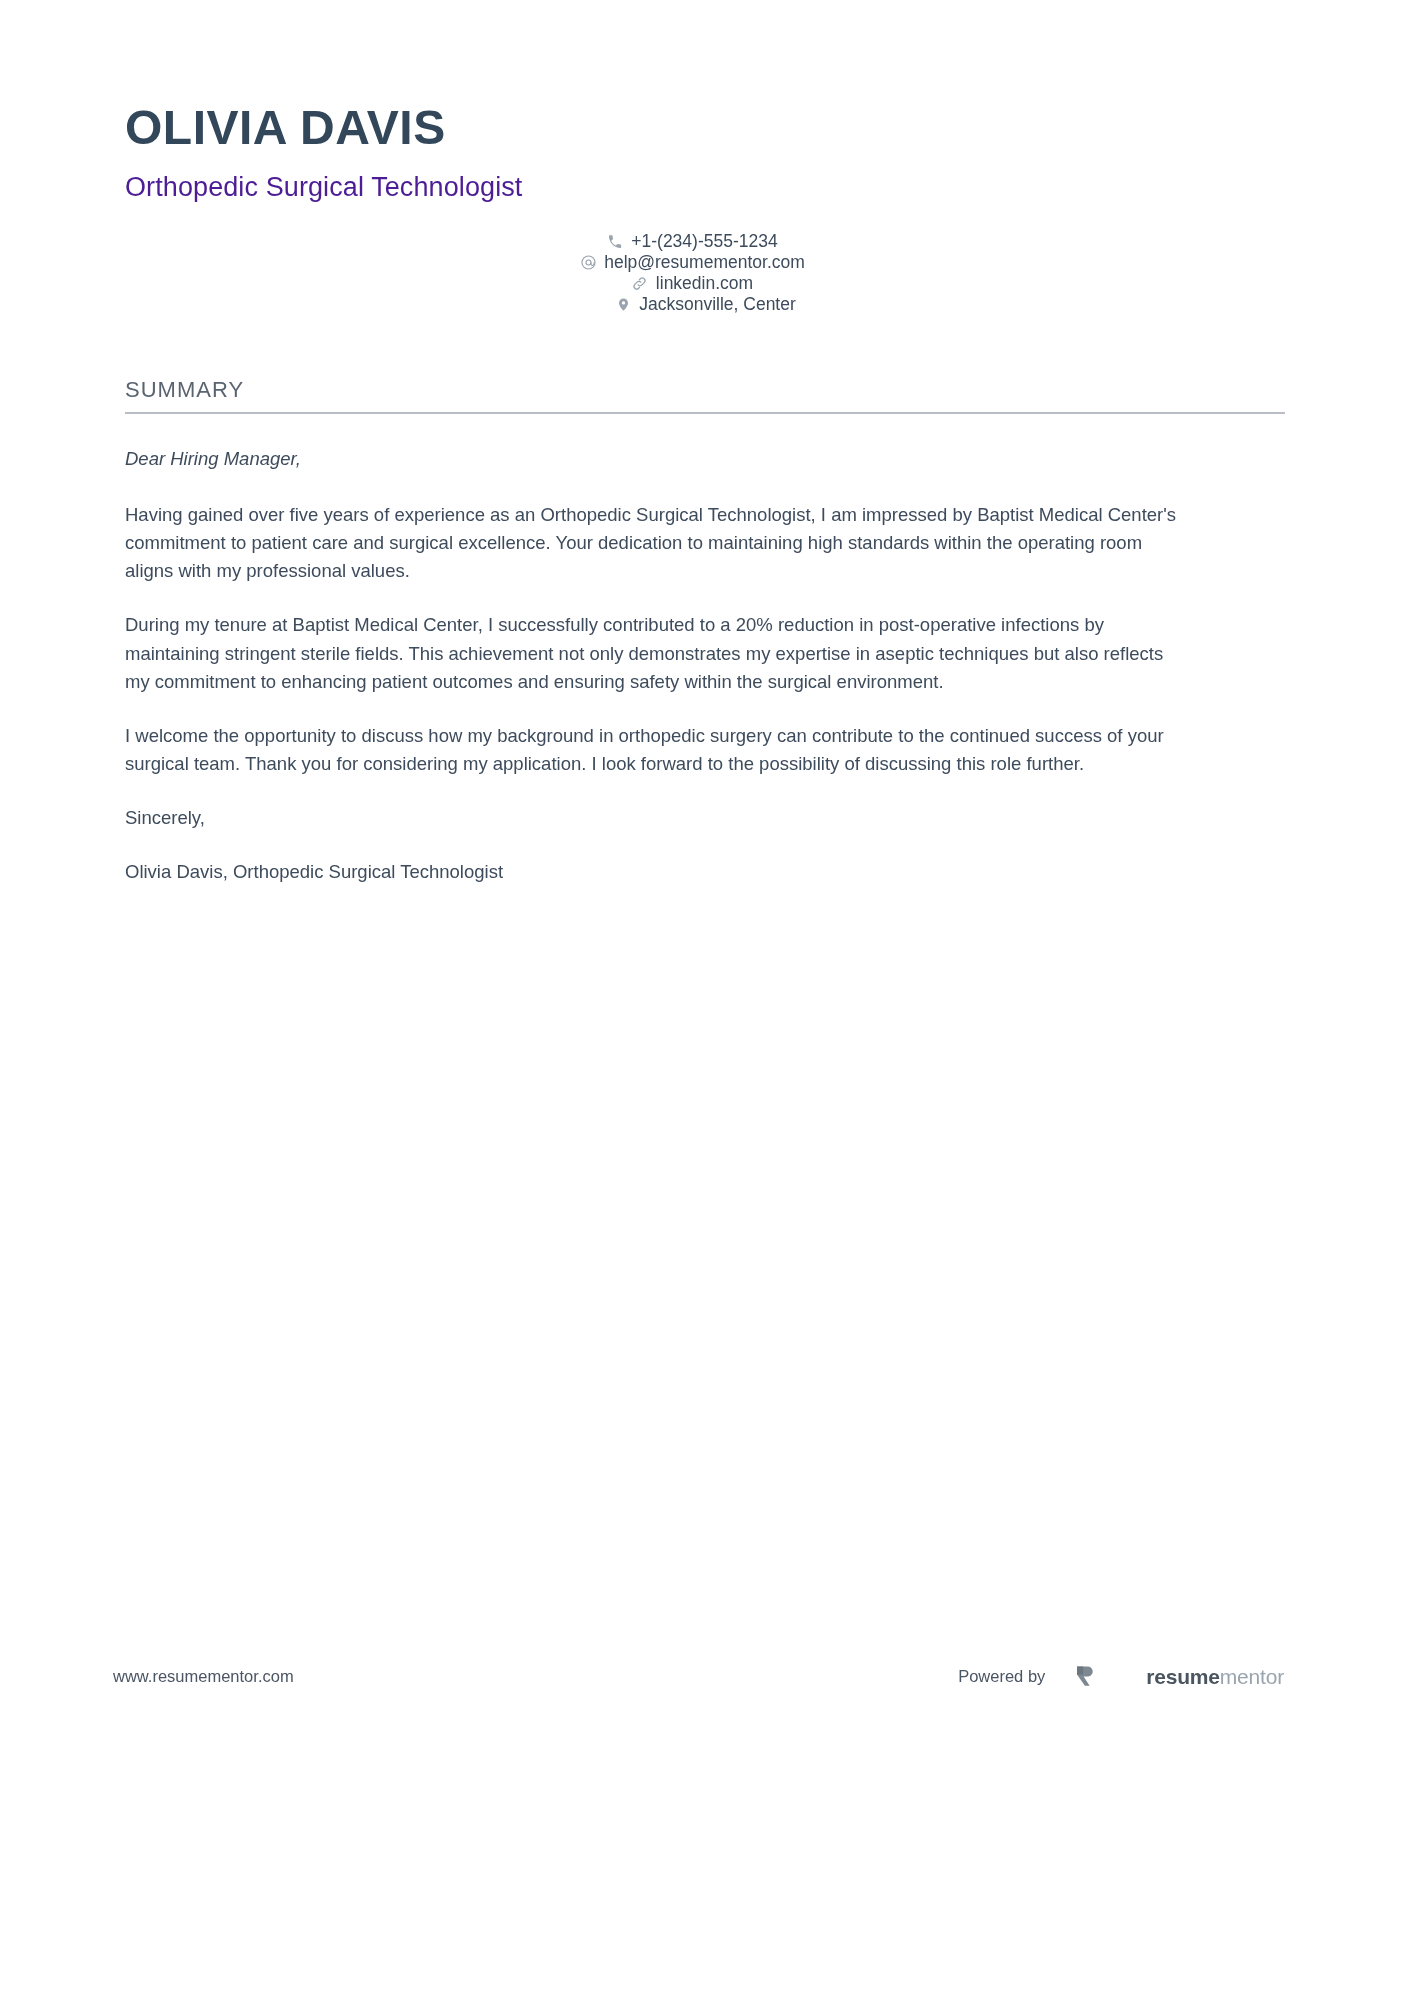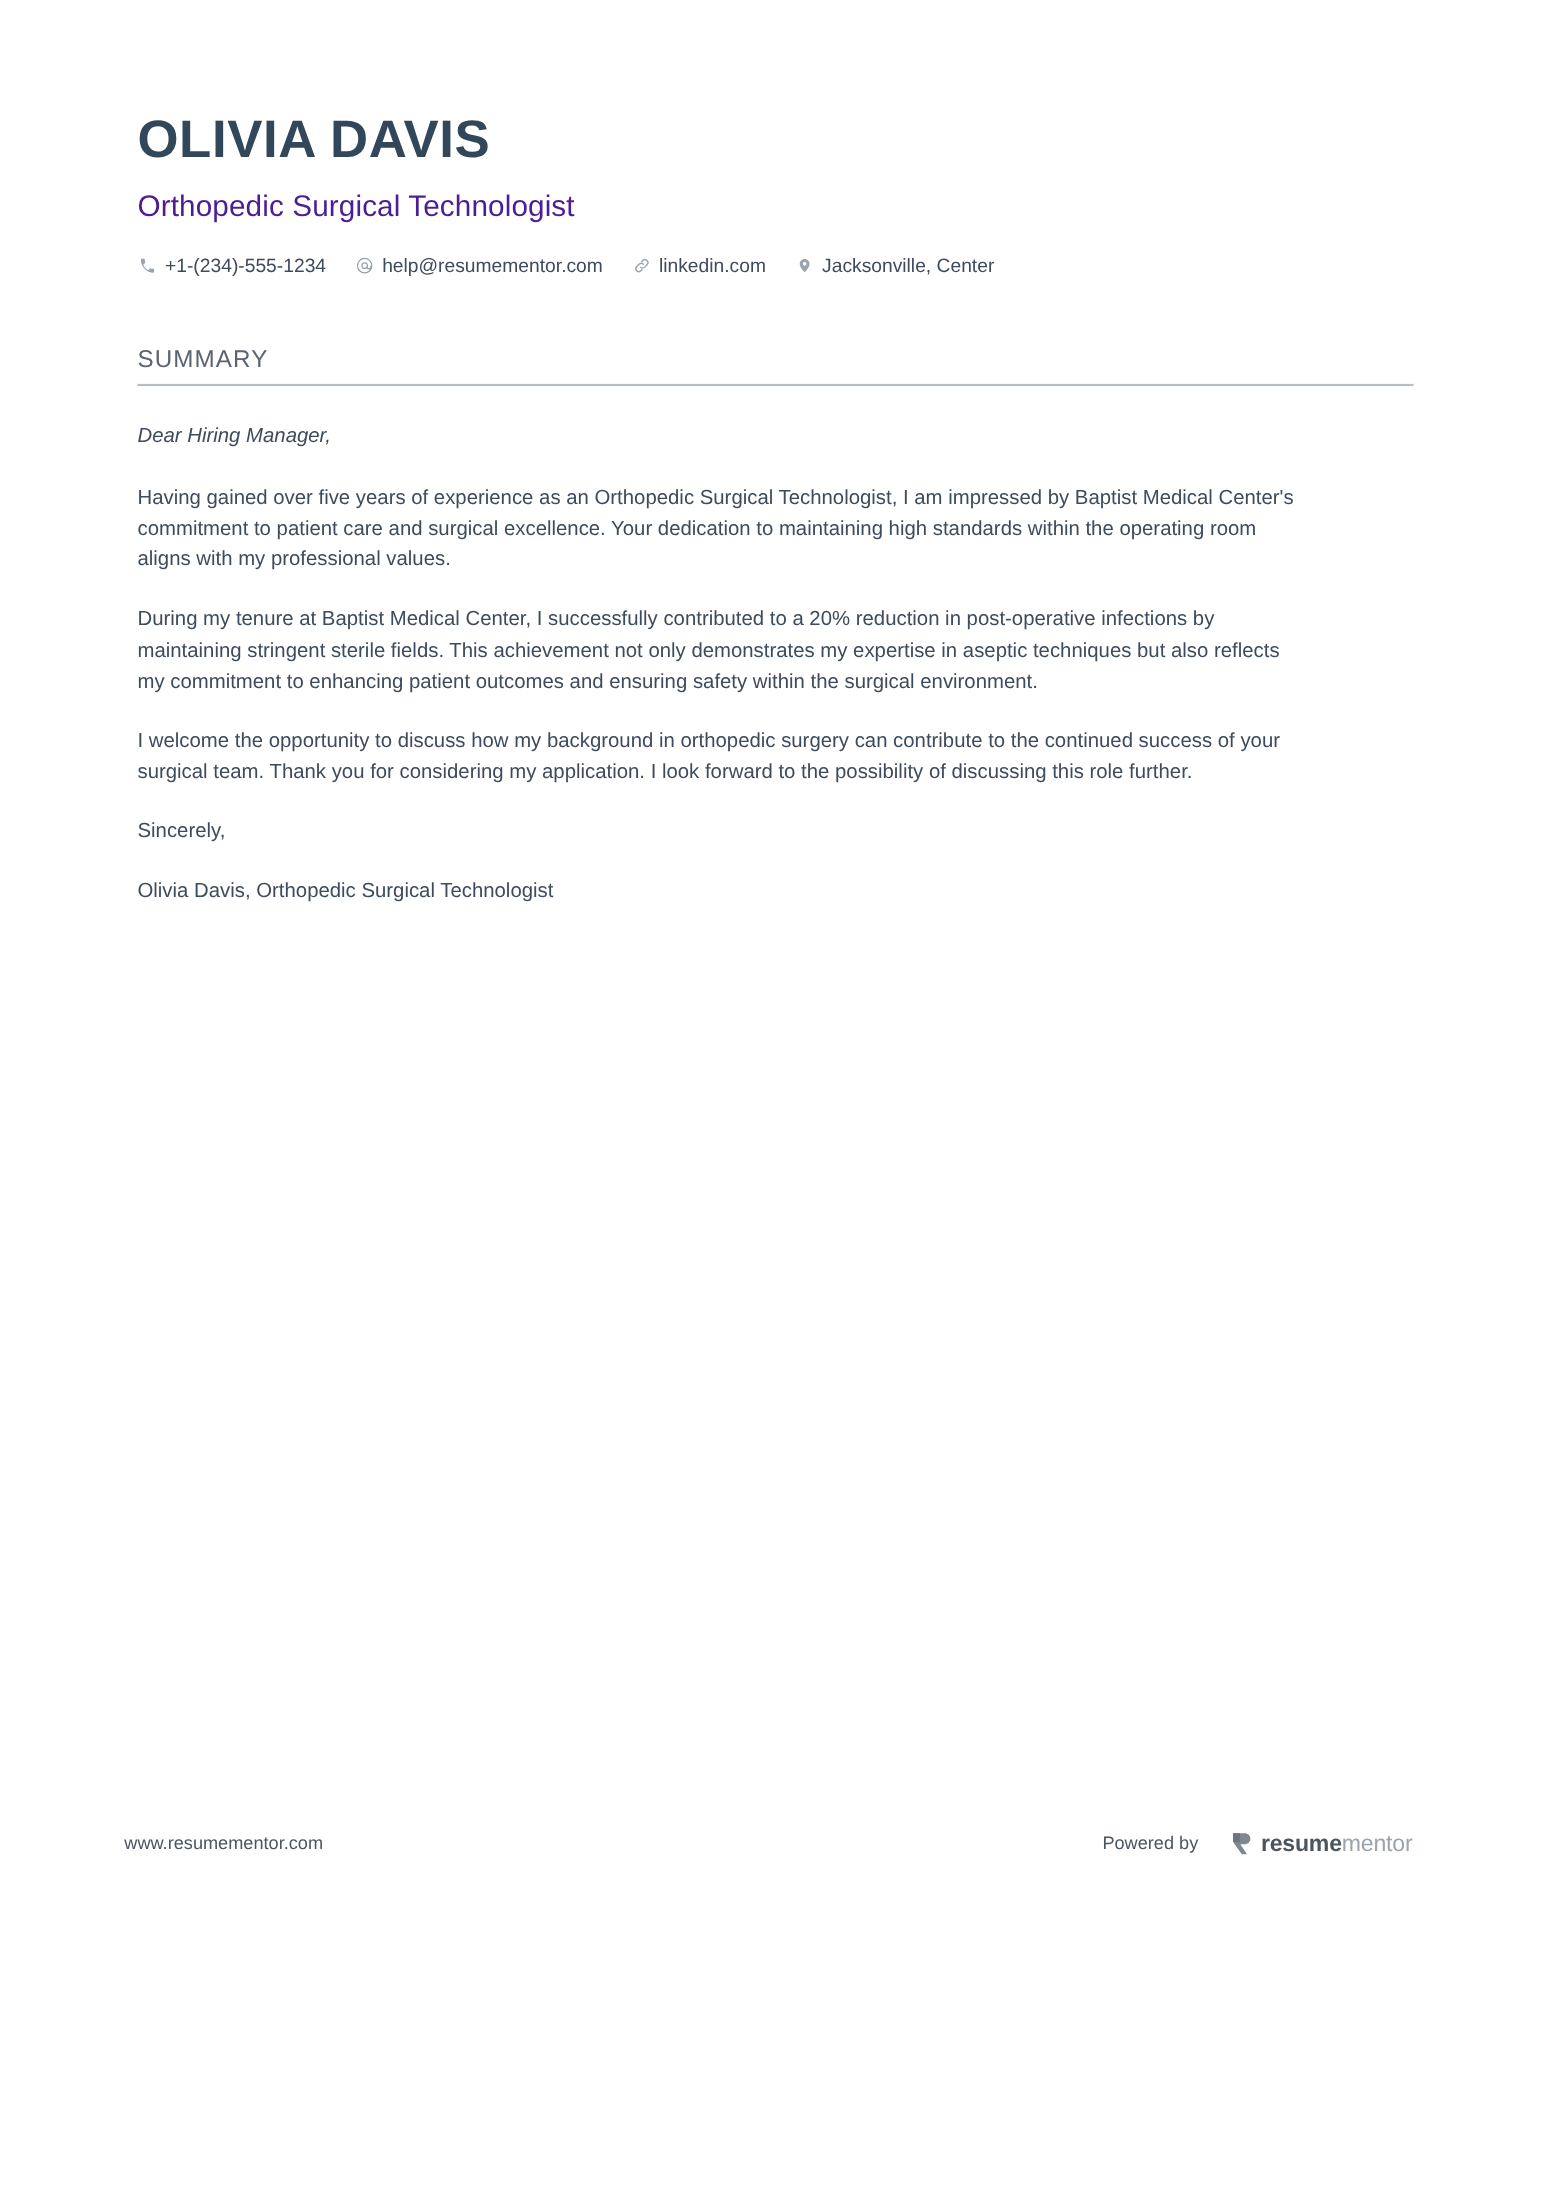--- a/index.html
+++ b/index.html
@@ -49,20 +49,21 @@
     padding-top: 22px;
     letter-spacing: 0.1px;
   }
 
   
   .contact-row {
     display: flex;
     align-items: center;
     padding-top: 30px;
     gap: 0px;
+    flex-direction: column;
   }
   .contact-item {
     display: flex;
     align-items: center;
     font-size: 17.5px;
     color: #3d4b5c;
     margin-right: 26px;
     white-space: nowrap;
   }
   .contact-item:last-child { margin-right: 0; }
@@ -137,20 +138,21 @@
     align-items: center;
   }
   .powered-by {
     font-size: 16.5px;
     color: #4b5563;
     margin-right: 30px;
   }
   .logo {
     display: flex;
     align-items: center;
+    gap: 44px;
   }
   .logo-mark {
     display: inline-flex;
     margin-right: 7px;
   }
   .logo-text {
     font-size: 21px;
     letter-spacing: -0.2px;
     line-height: 1;
   }

